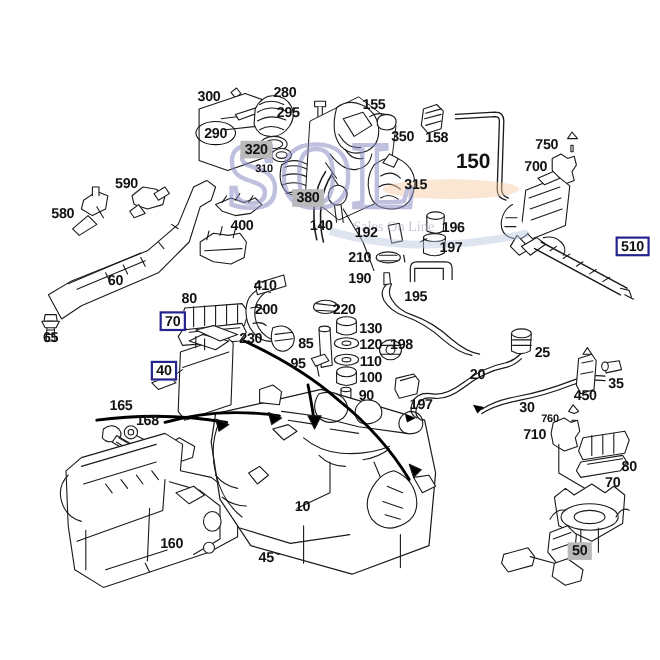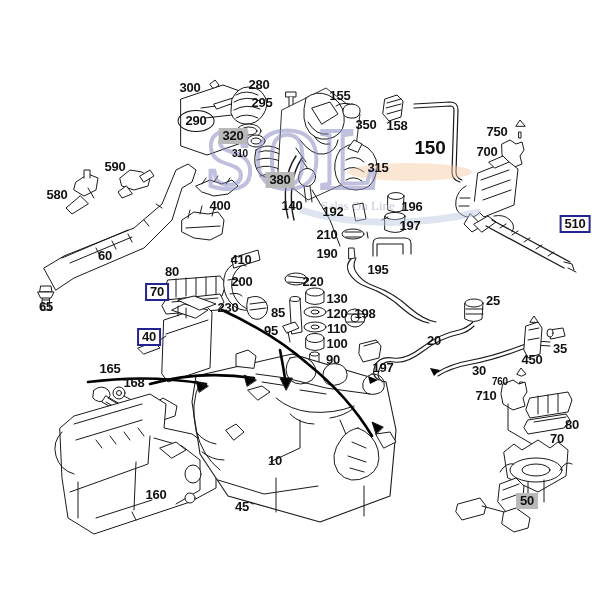--- a/index.html
+++ b/index.html
@@ -431,21 +431,21 @@
       <div class="lbl plain" style="left: 365px; top: 313px; font-size: 13px;">198</div>
       <div class="lbl plain" style="left: 337px; top: 328px; font-size: 13px;">110</div>
       <div class="lbl plain" style="left: 337px; top: 343px; font-size: 13px;">100</div>
       <div class="lbl plain" style="left: 333px; top: 359px; font-size: 13px;">90</div>
       <div class="lbl plain" style="left: 383px; top: 367px; font-size: 13px;">197</div>
       <div class="lbl plain" style="left: 110px; top: 368px; font-size: 13px;">165</div>
       <div class="lbl plain" style="left: 134px; top: 382px; font-size: 13px;">168</div>
       <div class="lbl plain" style="left: 156px; top: 494px; font-size: 13px;">160</div>
       <div class="lbl plain" style="left: 242px; top: 506px; font-size: 13px;">45</div>
       <div class="lbl plain" style="left: 275px; top: 460px; font-size: 13px;">10</div>
-      <div class="lbl plain" style="left: 493px; top: 300px; font-size: 13px;">25</div>
+      <div class="lbl plain" style="left: 493px; top: 320px; font-size: 13px;">25</div>
       <div class="lbl plain" style="left: 434px; top: 340px; font-size: 13px;">20</div>
       <div class="lbl plain" style="left: 479px; top: 370px; font-size: 13px;">30</div>
       <div class="lbl plain" style="left: 532px; top: 359px; font-size: 13px;">450</div>
       <div class="lbl plain" style="left: 560px; top: 348px; font-size: 13px;">35</div>
       <div class="lbl plain" style="left: 500px; top: 382px; font-size: 10px;">760</div>
       <div class="lbl plain" style="left: 486px; top: 395px; font-size: 13px;">710</div>
       <div class="lbl plain" style="left: 572px; top: 424px; font-size: 13px;">80</div>
       <div class="lbl plain" style="left: 557px; top: 438px; font-size: 13px;">70</div>
       <div class="lbl gray" style="left: 527px; top: 501px; font-size: 13px;">50</div>
     </div>

